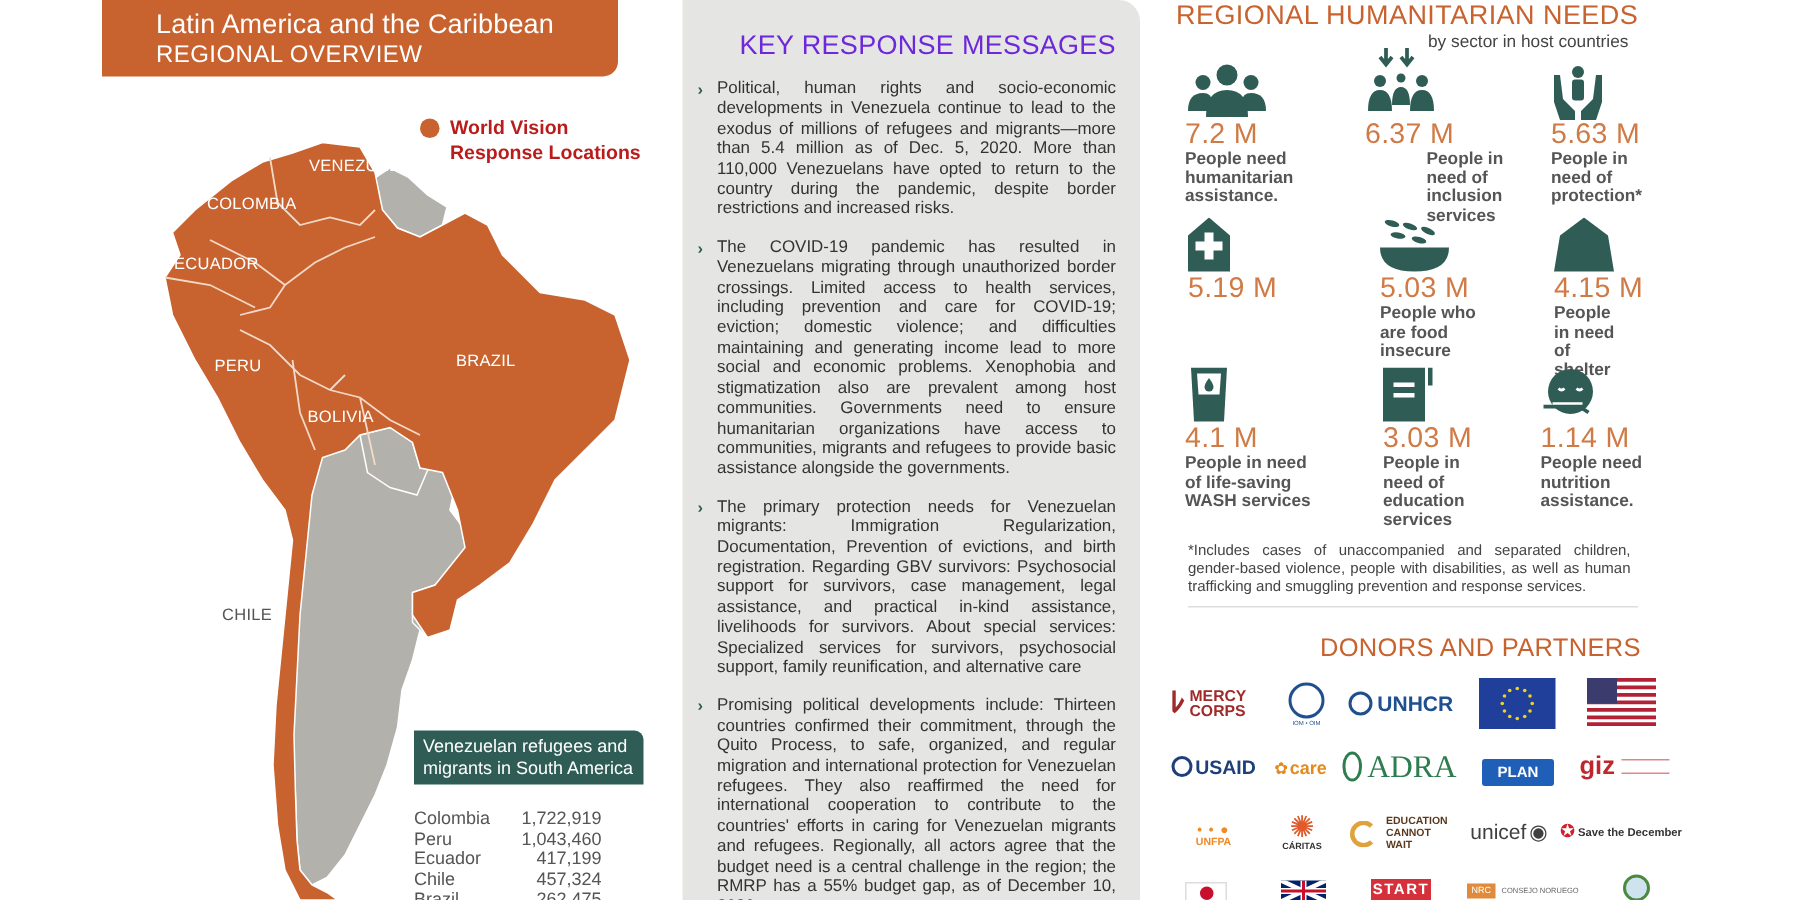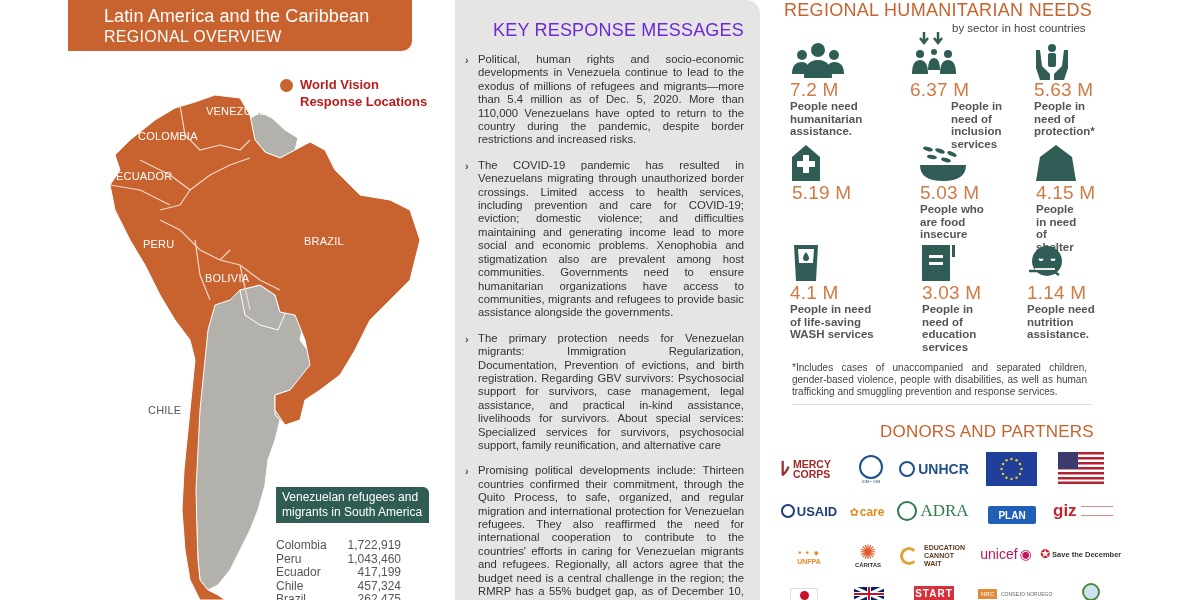--- a/index.html
+++ b/index.html
@@ -310,21 +310,21 @@
 </div>
 
 <div class="logo" style="left:780px; top:500px; width:58px; height:22px; color:#1f3f7a; font-size:13px;">
   <span style="width:14px; height:14px; border-radius:50%; border:2px solid #1f3f7a; margin-right:2px; display:inline-block;"></span>
   <span>USAID</span>
 </div>
 <div class="logo" style="left:848px; top:503px; width:38px; height:18px; color:#e38b1e; font-size:12px;">
   <span style="font-size:11px; margin-right:1px;">✿</span>
   <span>care</span>
 </div>
-<div class="logo" style="left:895px; top:498px; width:76px; height:26px; color:#2e7d4f; font-size:17px; font-family:'Liberation Serif', serif; font-weight:normal;">
+<div class="logo" style="left:895px; top:498px; width:76px; height:26px; color:#2e7d4f; font-size:21px; font-family:'Liberation Serif', serif; font-weight:normal;">
   <span style="width:20px; height:20px; border-radius:50%; border:2px solid #2e7d4f; margin-right:3px; display:inline-block;"></span>
   <span>ADRA</span>
 </div>
 <div class="logo" style="left:988px; top:506px; width:48px; height:18px; background:#1f5fb8; color:#fff; font-size:10px; border-radius:2px;">
   <span>PLAN</span>
 </div>
 <div class="logo" style="left:1053px; top:500px; width:68px; height:22px; color:#c0262d; font-size:17px; justify-content:flex-start;">
   <span>giz</span>
   <span style="display:block; width:32px; height:10px; margin-left:4px; border-top:1px solid #d88; border-bottom:1px solid #d88;"></span>
 </div>
@@ -338,21 +338,21 @@
   <span style="color:#333;">CÁRITAS</span>
 </div>
 <div class="logo" style="left:900px; top:542px; width:70px; height:28px; justify-content:flex-start;">
   <span style="width:18px; height:18px; border-radius:50%; border:3px solid #e0a23c; border-right-color:transparent; margin-right:6px; display:inline-block;"></span>
   <span style="font-size:7px; line-height:8px; color:#5a3a1e;">
     <span style="display:block;">EDUCATION</span>
     <span style="display:block;">CANNOT</span>
     <span style="display:block;">WAIT</span>
   </span>
 </div>
-<div class="logo" style="left:975px; top:544px; width:62px; height:20px; color:#be185d; font-size:14px; font-weight:normal;">
+<div class="logo" style="left:975px; top:544px; width:62px; height:20px; color:#404040; font-size:14px; font-weight:normal;">
   <span>unicef</span>
   <span style="margin-left:2px;">◉</span>
 </div>
 <div class="logo" style="left:1040px; top:545px; width:82px; height:18px; color:#333; font-size:7.5px; justify-content:flex-start;">
   <span style="color:#d0202e; font-size:12px; margin-right:2px;">✪</span>
   <span>Save the December</span>
 </div>
 
 <div class="logo" style="left:790px; top:588px; width:28px; height:14px; background:#fff; border:1px solid #ddd;">
   <span style="width:9px; height:9px; border-radius:50%; background:#c8102e; display:block;"></span>

